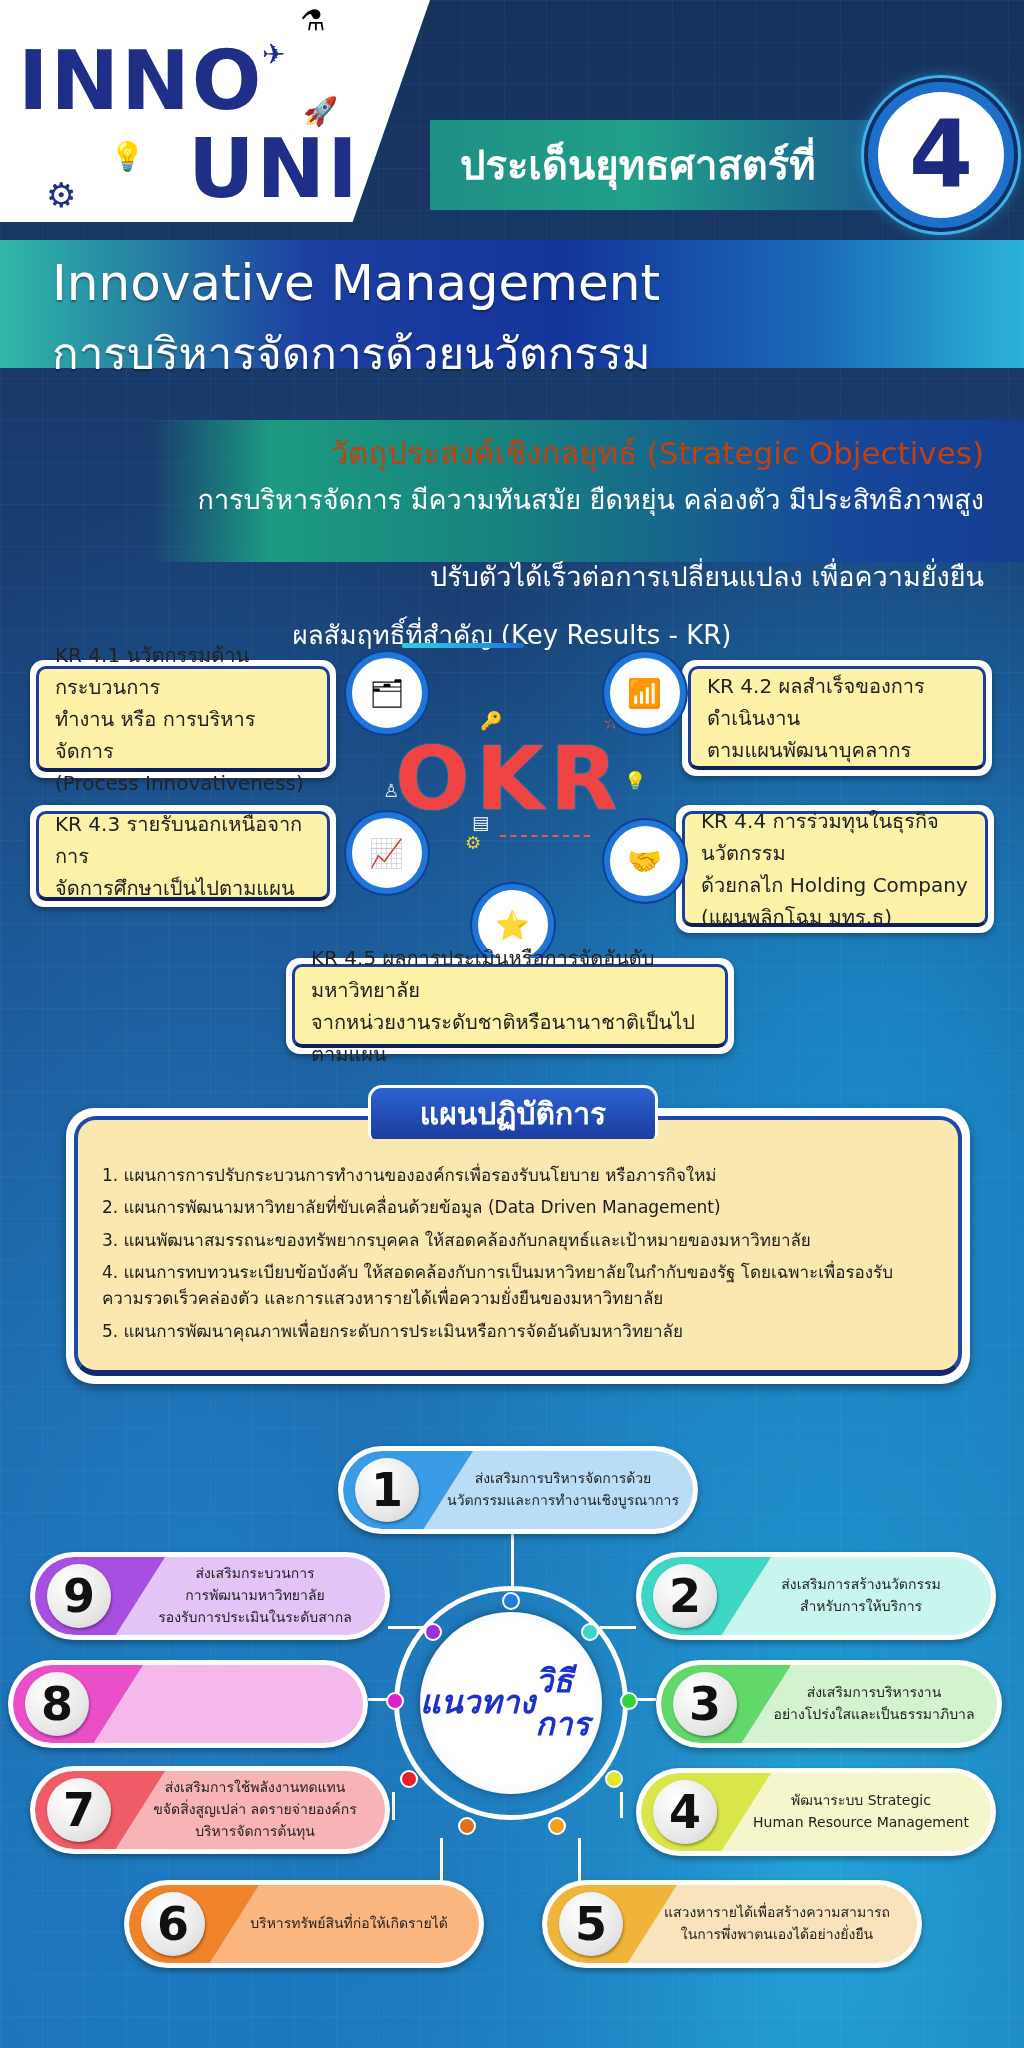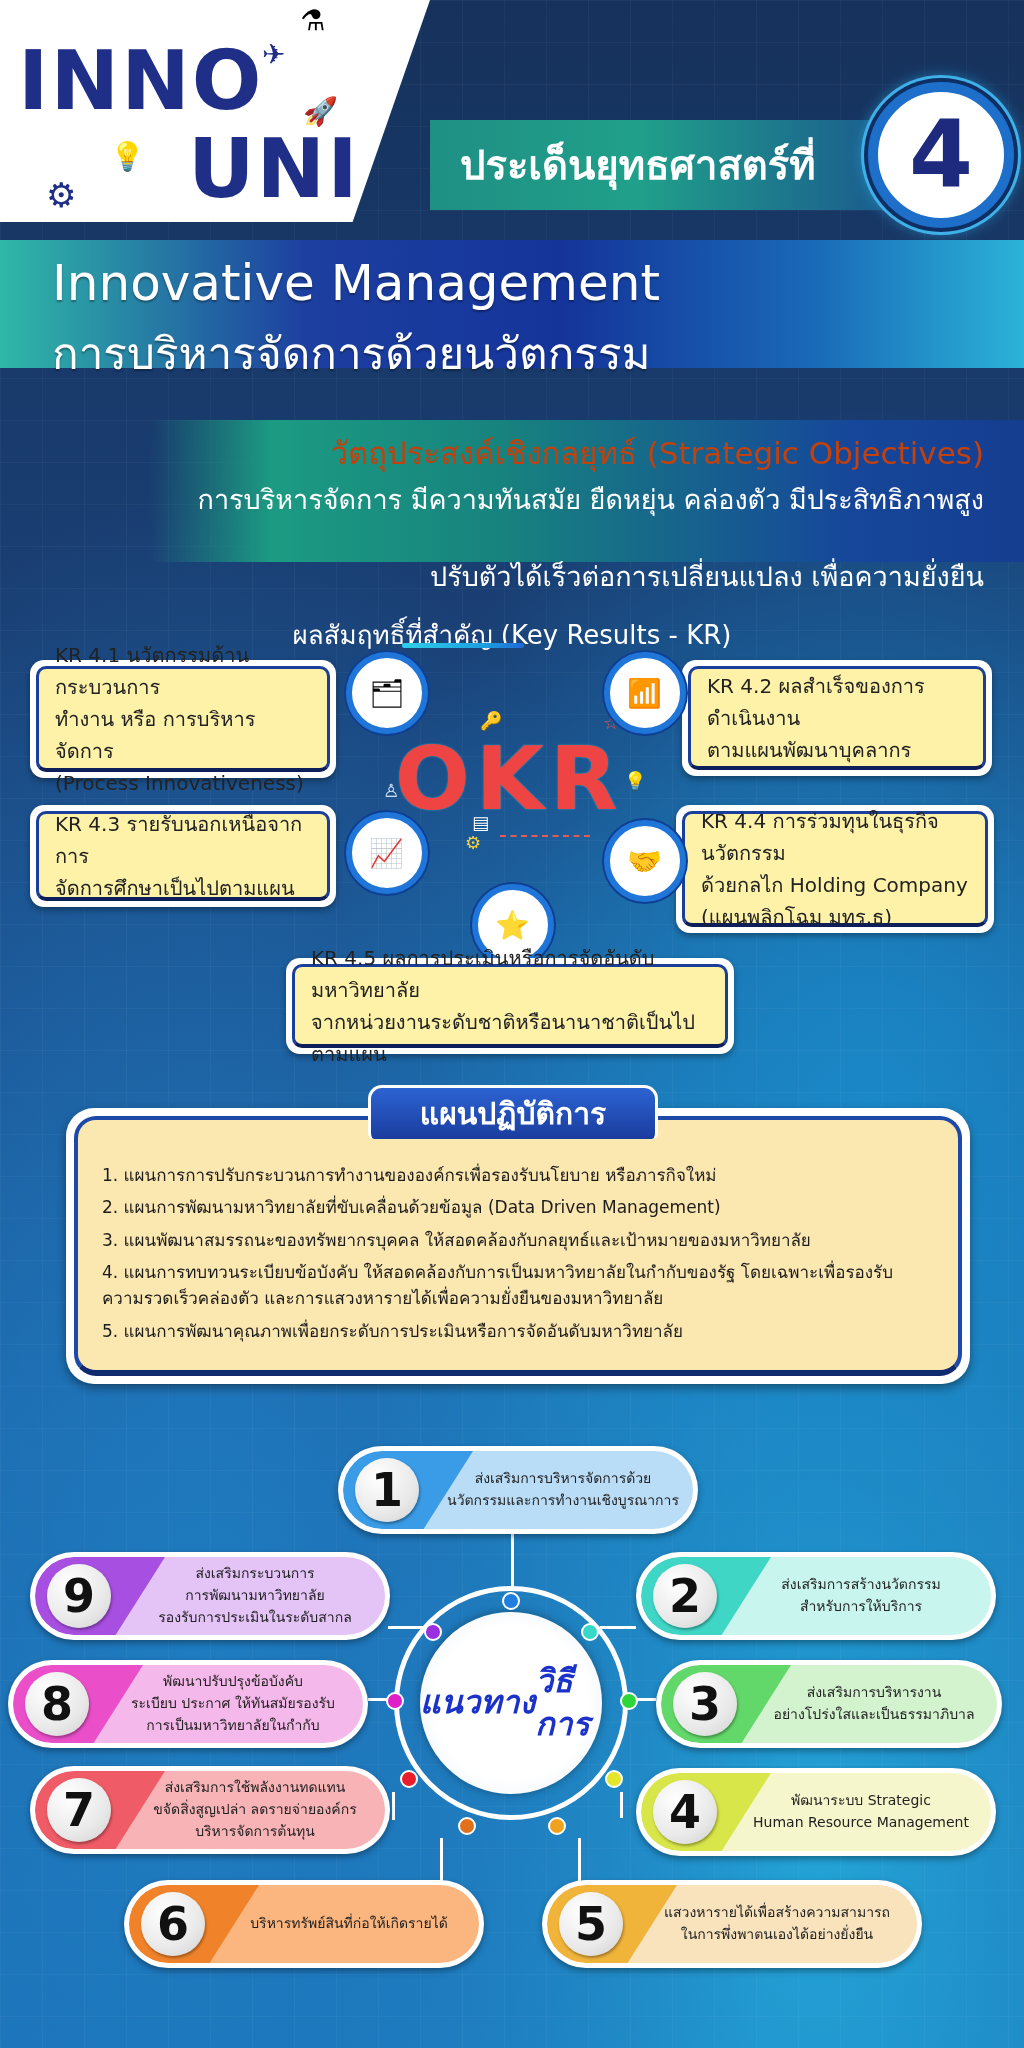--- a/index.html
+++ b/index.html
@@ -298,23 +298,20 @@
     <div class="pill-num">2</div>
     <div class="pill-text">ส่งเสริมการสร้างนวัตกรรม
 สำหรับการให้บริการ</div>
   </div>
 </div>
 
 <div class="abs pill" style="left:8px;top:1660px;width:360px;">
   <div class="pill-inner" style="background:#f5b8ea;">
     <div class="pill-swoosh" style="background:#ea4fc9;"></div>
     <div class="pill-num">8</div>
-    <div class="pill-text">พัฒนาปรับปรุงข้อบังคับ
-ระเบียบ ประกาศ ให้ทันสมัยรองรับ
-การเป็นมหาวิทยาลัยในกำกับ</div>
   </div>
 </div>
 
 <div class="abs pill" style="left:656px;top:1660px;width:346px;">
   <div class="pill-inner" style="background:#d3f3cf;">
     <div class="pill-swoosh" style="background:#63d86a;"></div>
     <div class="pill-num">3</div>
     <div class="pill-text">ส่งเสริมการบริหารงาน
 อย่างโปร่งใสและเป็นธรรมาภิบาล</div>
   </div>

